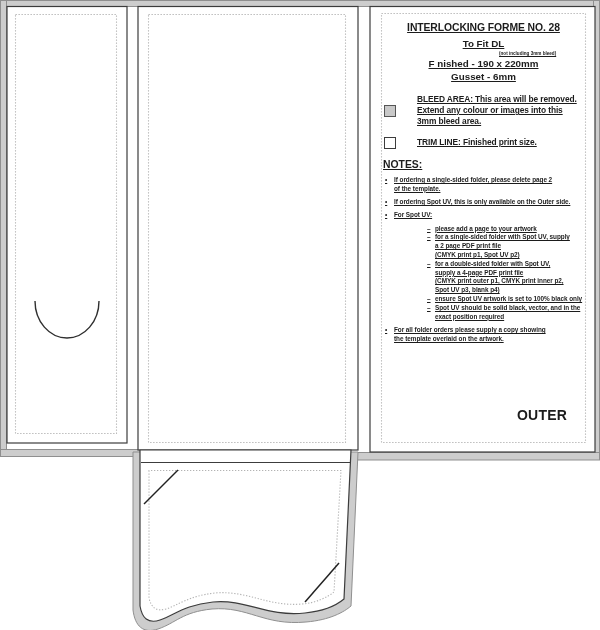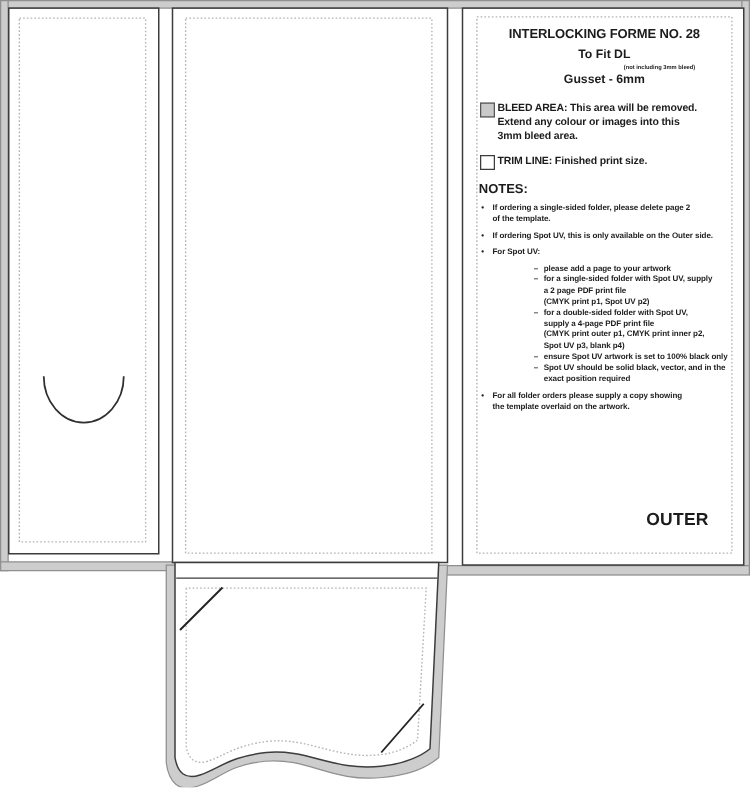--- a/index.html
+++ b/index.html
@@ -7,27 +7,28 @@
     position:relative;width:600px;height:630px;overflow:hidden;
     background:#ffffff;
     font-family:"Liberation Sans","DejaVu Sans",sans-serif;
     color:#1c1c1c;
   }
   .dieline{position:absolute;left:0;top:0;}
   
   .panel-text{
     position:absolute;left:381px;top:13px;width:205px;height:430px;
     font-weight:bold;
+    text-decoration:underline;
   }
   .hdr{padding-top:9px;text-align:center;}
   .hdr .title{font-size:10.4px;line-height:12px;margin-bottom:4px;letter-spacing:-0.1px;}
   .hdr .spec{font-size:9.8px;line-height:11px;margin:2px 0;}
   .hdr .tiny-note{font-size:4.6px;line-height:5px;text-align:left;padding-left:118px;margin-top:0;}
   .legend{margin-top:12px;padding-left:3px;}
-  .legend-row{display:flex;align-items:flex-start;gap:2px;margin-bottom:9px;}
+  .legend-row{display:flex;align-items:center;gap:21px;margin-bottom:9px;}
   .swatch{flex:0 0 auto;width:10px;height:10px;margin-top:1px;}
   .swatch[data-swatch="filled"]{background:#c9c9c9;border:1.2px solid #555;}
   .swatch[data-swatch="solid"]{background:#fff;border:1.2px solid #3c3c3c;}
   .swatch[data-swatch="dashed"]{background:#fff;border:1.2px dashed #a5a5a5;}
   .legend-text{font-size:8.4px;line-height:11px;white-space:pre-line;letter-spacing:-0.1px;}
   .notes-heading{font-size:10.4px;margin:10px 0 6px 2px;}
   .note-row{display:flex;gap:4px;margin:0 0 4.5px 4px;font-size:6.4px;line-height:8.8px;}
   .note-row .marker{flex:0 0 5px;}
   .note-row .note-text{white-space:pre-line;letter-spacing:-0.05px;}
   .sub-row{display:flex;gap:3px;margin:0 0 0 46px;font-size:6.4px;line-height:8.8px;}
@@ -73,20 +74,21 @@
     <line x1="144" y1="504" x2="178" y2="470" stroke="#222222" stroke-width="1.5"></line>
     <line x1="305" y1="602" x2="339" y2="563" stroke="#222222" stroke-width="1.5"></line>
   </svg>
 
   <div class="panel-text">
 
     <div class="hdr">
       <div class="title">INTERLOCKING FORME NO. 28</div>
       <div class="spec">To Fit DL</div>
       <div class="tiny-note">(not including 3mm bleed)</div>
+      <div class="spec">F nished - 190 x 220mm</div>
       <div class="spec">Gusset - 6mm</div>
     </div>
 
     <div class="legend">
       <div class="legend-row">
         <span class="swatch" data-swatch="filled"></span>
         <span class="legend-text">BLEED AREA: This area will be removed.
 Extend any colour or images into this
 3mm bleed area.</span>
       </div>

